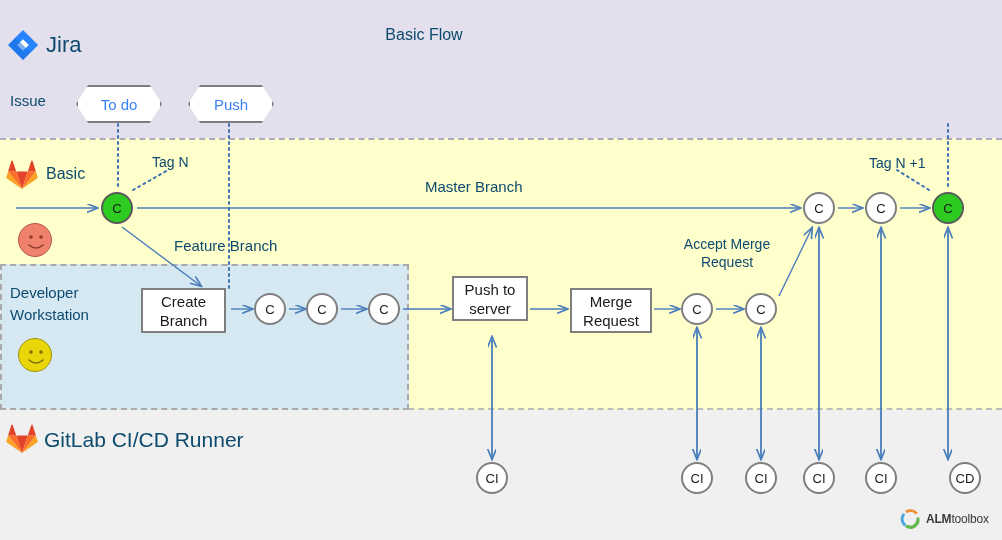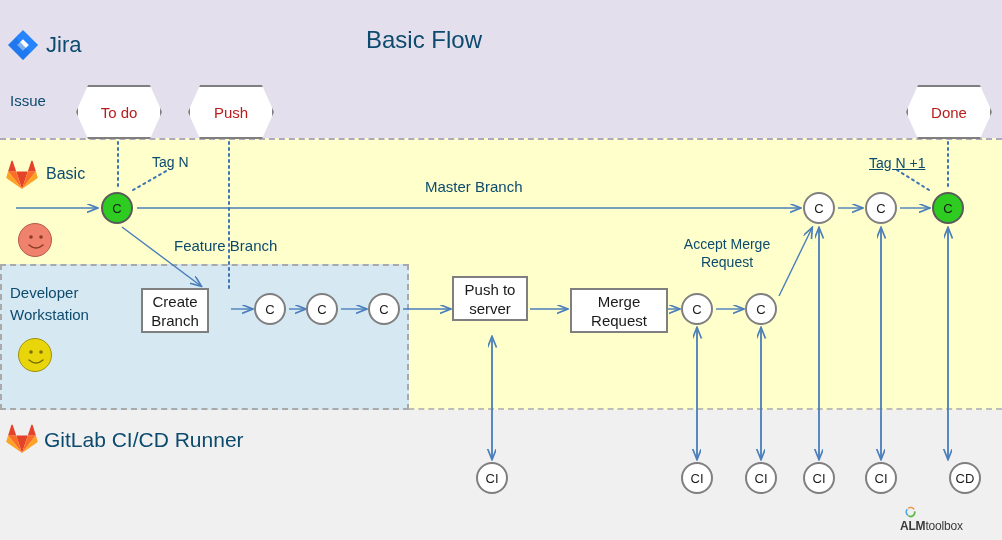--- a/index.html
+++ b/index.html
@@ -18,65 +18,65 @@
                border-top:2px dashed #b0a8bb;border-bottom:2px dashed #bdbdbd;}
   #lane-devws{left:0;top:264px;width:409px;height:146px;background:#d6e8f2;
               border:2px dashed #a9a9a9;}
   #lane-runner{left:0;top:410px;width:1002px;height:130px;background:#f0f0f0;}
 
   
   #edges{position:absolute;left:0;top:0;width:1002px;height:540px;}
 
   
   .lbl{position:absolute;color:#0c4a6e;white-space:nowrap;}
-  #title{left:0;top:26px;width:848px;text-align:center;font-size:24px;}
+  #title{left:0;top:26px;width:848px;text-align:center;font-size:16px;}
   #jira-word{left:46px;top:32px;font-size:22px;}
   #issue-lbl{left:10px;top:92px;font-size:15px;}
   #gitlab-word{left:46px;top:165px;font-size:16px;}
   #runner-word{left:44px;top:428px;font-size:21px;}
   #devws-lbl{left:10px;top:282px;font-size:15px;line-height:22px;white-space:normal;width:140px;}
   #master-lbl{left:425px;top:178px;font-size:15px;}
   #feature-lbl{left:174px;top:237px;font-size:15px;}
   #tagn-lbl{left:152px;top:154px;font-size:14px;}
-  #tagn1-lbl{left:869px;top:155px;font-size:14px;text-decoration:underline;}
+  #tagn1-lbl{left:869px;top:155px;font-size:14px;}
   #accept-lbl{left:679px;top:235px;font-size:14px;text-align:center;width:96px;line-height:18px;white-space:normal;}
 
   
-  .hex{position:absolute;height:54px;display:flex;align-items:center;justify-content:center;
-       font-size:15px;color:#b91c1c;background:#fff;
+  .hex{position:absolute;height:38px;display:flex;align-items:center;justify-content:center;
+       font-size:15px;color:#3b82f6;background:#fff;
        border:2.5px solid #7f7f7f;
        clip-path:polygon(14% 0,86% 0,100% 50%,86% 100%,14% 100%,0 50%);
        box-sizing:border-box;}
   #hex-todo{left:76px;top:85px;width:86px;}
   #hex-doing{left:188px;top:85px;width:86px;}
   #hex-done{left:906px;top:85px;width:86px;}
 
   
   .pbox{position:absolute;background:#fff;border:2.5px solid #7f7f7f;box-sizing:border-box;
         display:flex;align-items:center;justify-content:center;text-align:center;
         font-size:15px;color:#1a1a1a;line-height:19px;}
-  #box-create{left:141px;top:288px;width:68px;height:45px;}
+  #box-create{left:141px;top:288px;width:85px;height:45px;}
   #box-push{left:452px;top:276px;width:76px;height:45px;}
-  #box-merge{left:570px;top:288px;width:98px;height:45px;}
+  #box-merge{left:570px;top:288px;width:82px;height:45px;}
 
   
   .node{position:absolute;width:32px;height:32px;border-radius:50%;
         border:2px solid #7f7f7f;background:#fff;box-sizing:border-box;
         display:flex;align-items:center;justify-content:center;
         font-size:13px;color:#1a1a1a;}
   .node.green{background:#2ecc21;border-color:#5a5a5a;}
 
   
   .smiley{position:absolute;width:34px;height:34px;border-radius:50%;box-sizing:border-box;}
   #smiley-red{left:18px;top:223px;background:#f0816c;border:1.5px solid #b35b4c;}
   #smiley-yellow{left:18px;top:338px;background:#e8d50a;border:1.5px solid #a09310;}
 
   
   #alm{position:absolute;left:898px;top:505px;width:98px;height:28px;
-       display:flex;flex-direction:column;}
+       display:flex;align-items:center;}
   #alm-text{font-size:12px;color:#3a3a3a;margin-left:2px;letter-spacing:-0.2px;}
   #alm-text b{font-weight:bold;}
 </style>
 </head>
 <body>
 
 <div id="stage">
 
   <div class="lane" id="lane-jira"></div>
   <div class="lane" id="lane-gitlab"></div>
@@ -167,21 +167,20 @@
   <div class="lbl" id="issue-lbl">Issue</div>
   <div class="lbl" id="devws-lbl">Developer Workstation</div>
   <div class="lbl" id="master-lbl">Master Branch</div>
   <div class="lbl" id="feature-lbl">Feature Branch</div>
   <div class="lbl" id="tagn-lbl">Tag N</div>
   <div class="lbl" id="tagn1-lbl">Tag N +1</div>
   <div class="lbl" id="accept-lbl">Accept Merge Request</div>
 
   <div class="hex" id="hex-todo">To do</div>
   <div class="hex" id="hex-doing">Push</div>
-  <div class="hex" id="hex-done">Done</div>
 
   <div class="pbox" id="box-create">Create Branch</div>
   <div class="pbox" id="box-push">Push to server</div>
   <div class="pbox" id="box-merge">Merge Request</div>
 
   <div class="smiley" id="smiley-red">
     <svg viewBox="0 0 34 34" width="34" height="34">
       <circle cx="12" cy="13" r="1.8" fill="#8c3a2a"></circle>
       <circle cx="22" cy="13" r="1.8" fill="#8c3a2a"></circle>
       <path d="M10 21 q7 6 14 0" stroke="#8c3a2a" stroke-width="1.6" fill="none" stroke-linecap="round"></path>

